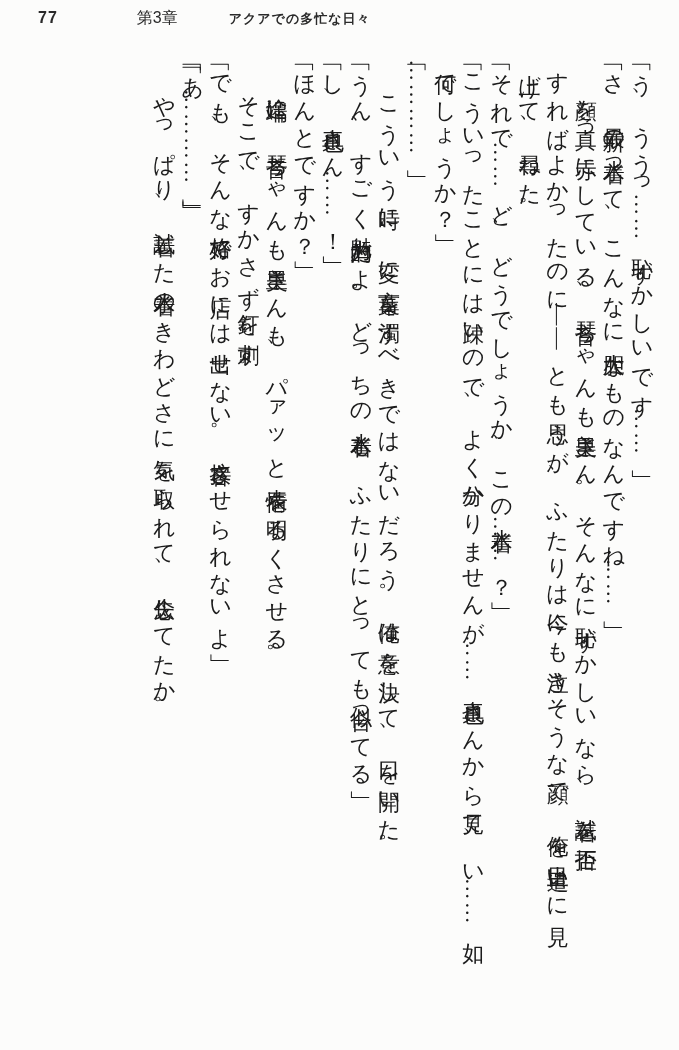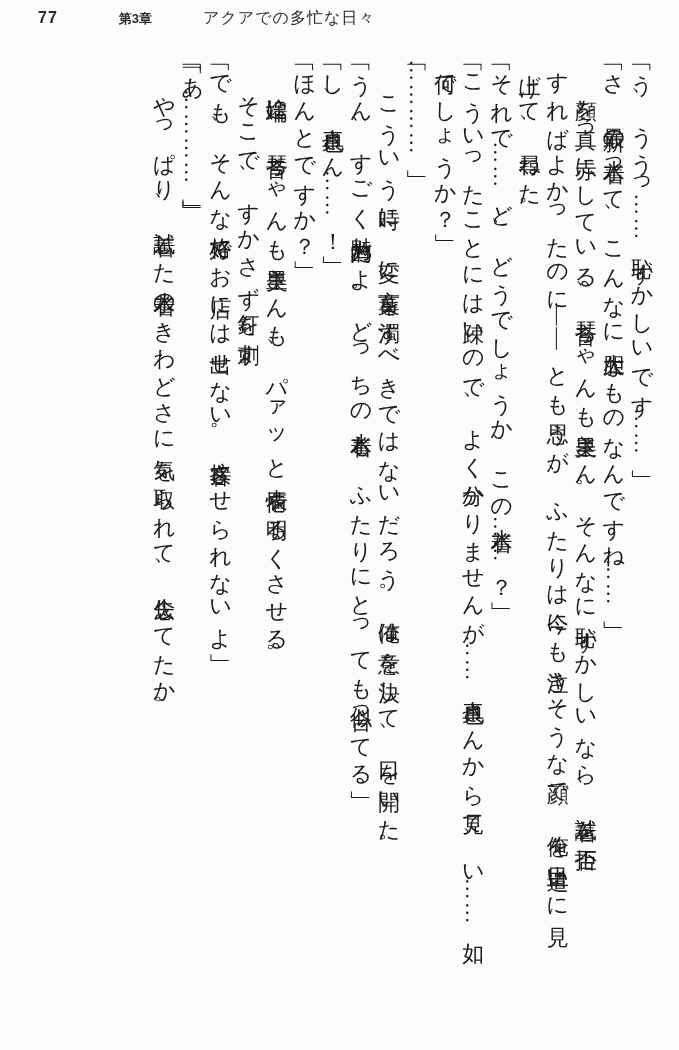--- a/index.html
+++ b/index.html
@@ -27,27 +27,28 @@
     white-space: nowrap;
     gap: 39px;
   }
   .running-head .folio {
     font-size: 16px;
     font-weight: 700;
     letter-spacing: 1px;
     margin-right: 22px;
   }
   .running-head .chapter-label {
+    font-size: 16px;
+    font-weight: 400;
+    margin-right: 12px;
+    margin-left: 18px;
+  }
+  .running-head .chapter-title {
     font-size: 13px;
     font-weight: 700;
-    margin-right: 12px;
-  }
-  .running-head .chapter-title {
-    font-size: 16px;
-    font-weight: 400;
     letter-spacing: 1px;
   }
   
   .text-body {
     position: absolute;
     top: 57px;
     right: 20px;
     height: 978px;
     width: 625px;
     writing-mode: vertical-rl;

